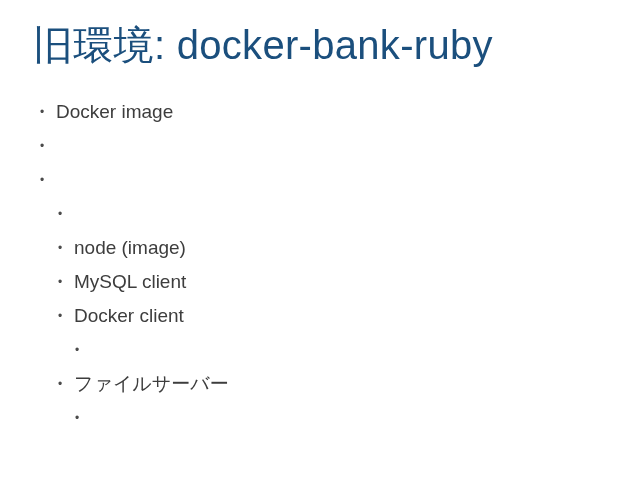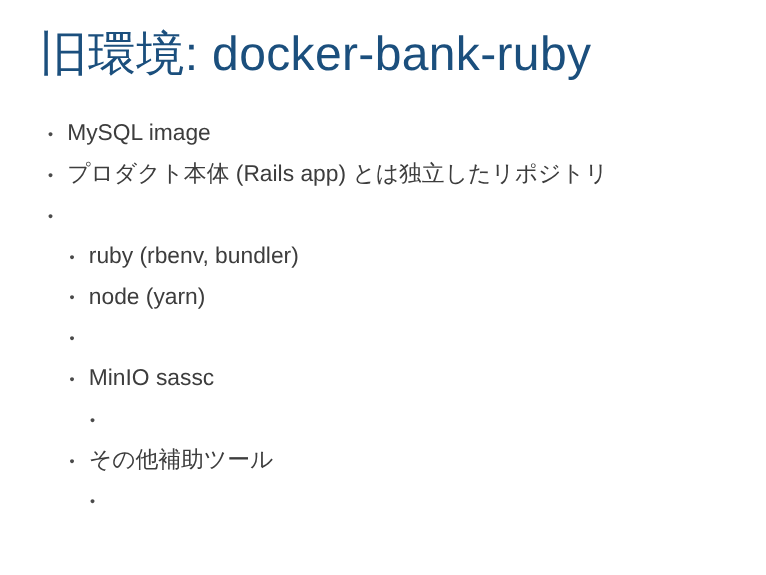--- a/index.html
+++ b/index.html
@@ -56,58 +56,57 @@
 <body>
 
 <div class="slide">
 
   <div class="slide-title">旧環境: docker-bank-ruby</div>
 
   <div class="bullet-list">
 
     <div class="list-item lvl1">
       <span class="bullet">•</span>
-      <span class="item-text">MySQL image</span>
+      <span class="item-text">Docker image</span>
     </div>
 
     <div class="list-item lvl1">
       <span class="bullet">•</span>
-      <span class="item-text">プロダクト本体 (Rails app) とは独立したリポジトリ</span>
     </div>
 
     <div class="list-item lvl1">
       <span class="bullet">•</span>
     </div>
 
     <div class="list-item lvl2">
       <span class="bullet">•</span>
-      <span class="item-text">ruby (rbenv, bundler)</span>
     </div>
 
     <div class="list-item lvl2">
       <span class="bullet">•</span>
-      <span class="item-text">node (yarn)</span>
+      <span class="item-text">node (image)</span>
     </div>
 
     <div class="list-item lvl2">
       <span class="bullet">•</span>
+      <span class="item-text">MySQL client</span>
     </div>
 
     <div class="list-item lvl2">
       <span class="bullet">•</span>
-      <span class="item-text">MinIO sassc</span>
+      <span class="item-text">Docker client</span>
     </div>
 
     <div class="list-item lvl3">
       <span class="bullet">•</span>
     </div>
 
     <div class="list-item lvl2">
       <span class="bullet">•</span>
-      <span class="item-text">その他補助ツール</span>
+      <span class="item-text">ファイルサーバー</span>
     </div>
 
     <div class="list-item lvl3">
       <span class="bullet">•</span>
     </div>
 
   </div>
 </div>
 
 </body></html>

